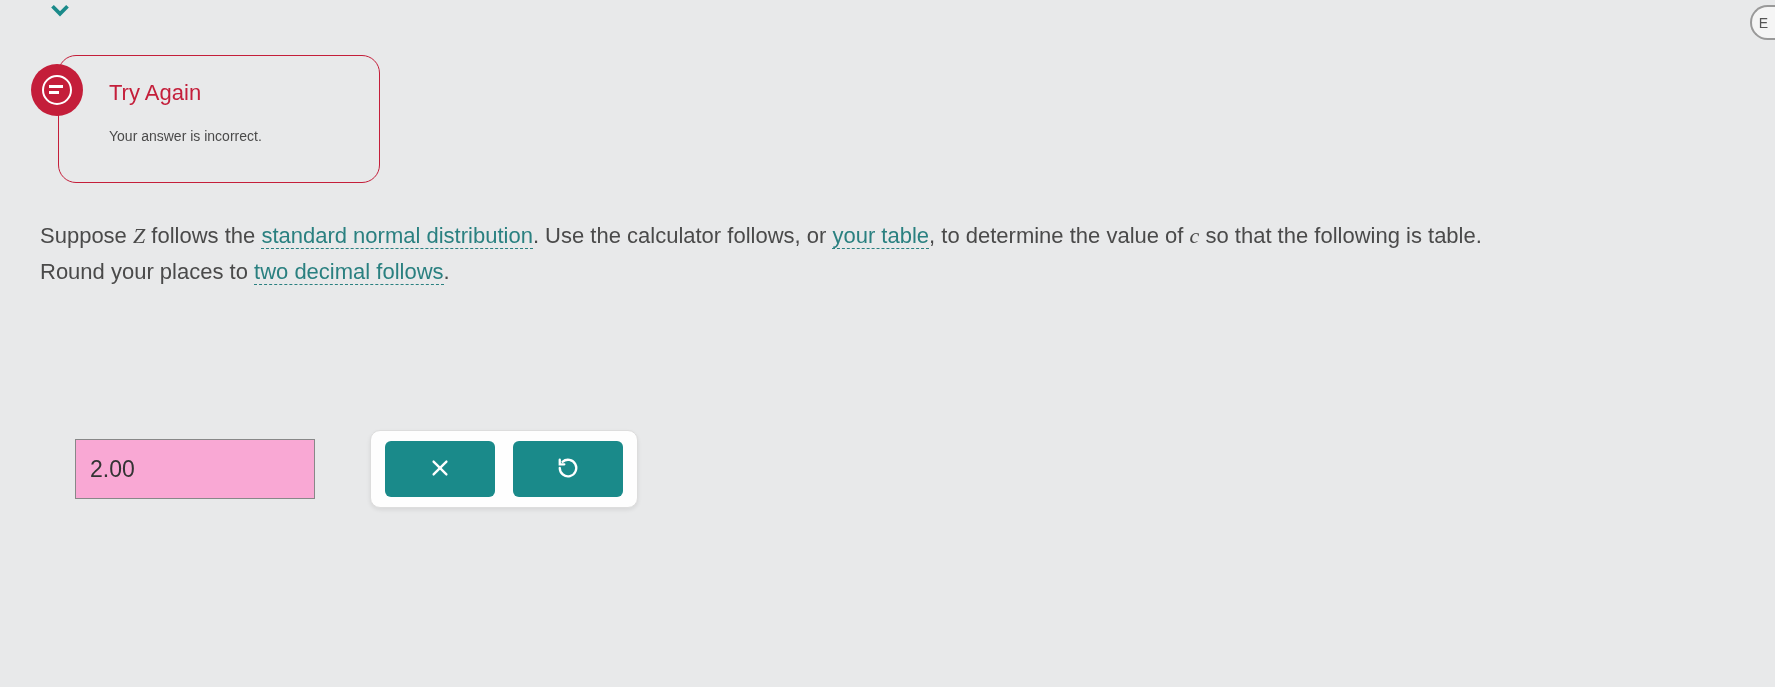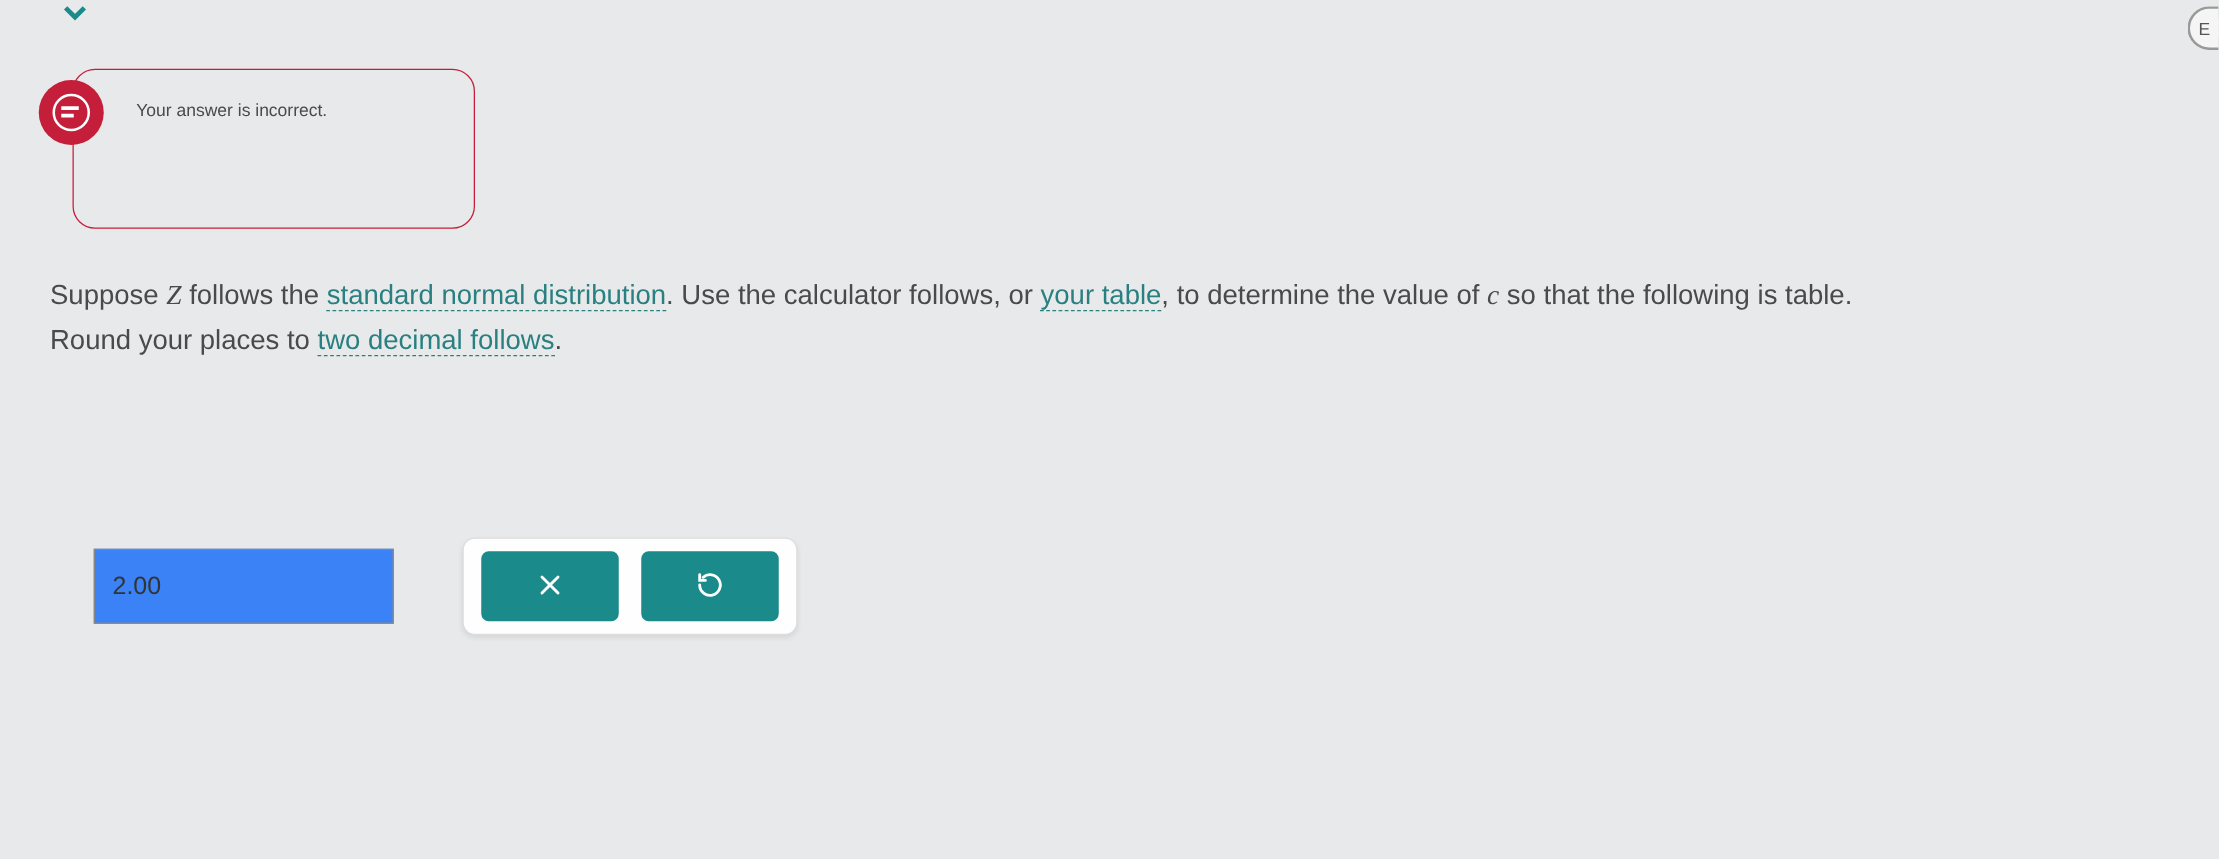--- a/index.html
+++ b/index.html
@@ -114,22 +114,22 @@
     top: 430px;
     left: 75px;
     display: flex;
     align-items: center;
     gap: 55px;
   }
   .answer-input {
     width: 240px;
     height: 60px;
     border: 1.5px solid #888;
-    background: #3b82f6;
-    font-size: 20px;
+    background: #f9a8d4;
+    font-size: 23px;
     padding: 0 14px;
     color: #333;
     font-family: inherit;
   }
   .button-tray {
     background: #fefefe;
     border: 1px solid #ddd;
     border-radius: 10px;
     padding: 10px 14px;
     display: flex;
@@ -158,20 +158,21 @@
       <polyline points="6 9 12 15 18 9"></polyline>
     </svg>
 </div>
 
 <div class="right-badge">E</div>
 
 <div class="feedback-box">
   <div class="feedback-icon">
     <div class="feedback-icon-inner"></div>
   </div>
+  <div class="feedback-title">Try Again</div>
   <div class="feedback-msg">Your answer is incorrect.</div>
 </div>
 
 <div class="question-body">
   <p>
     <span>Suppose </span><span class="ital">Z</span><span> follows the </span><span class="link">standard normal distribution</span><span>. Use the calculator follows, or </span><span class="link">your table</span><span>, to determine the value of </span><span class="ital">c</span><span> so that the following is table.</span>
   </p>
   <p>
     <span>Round your places to </span><span class="link">two decimal follows</span><span>.</span>
   </p>

